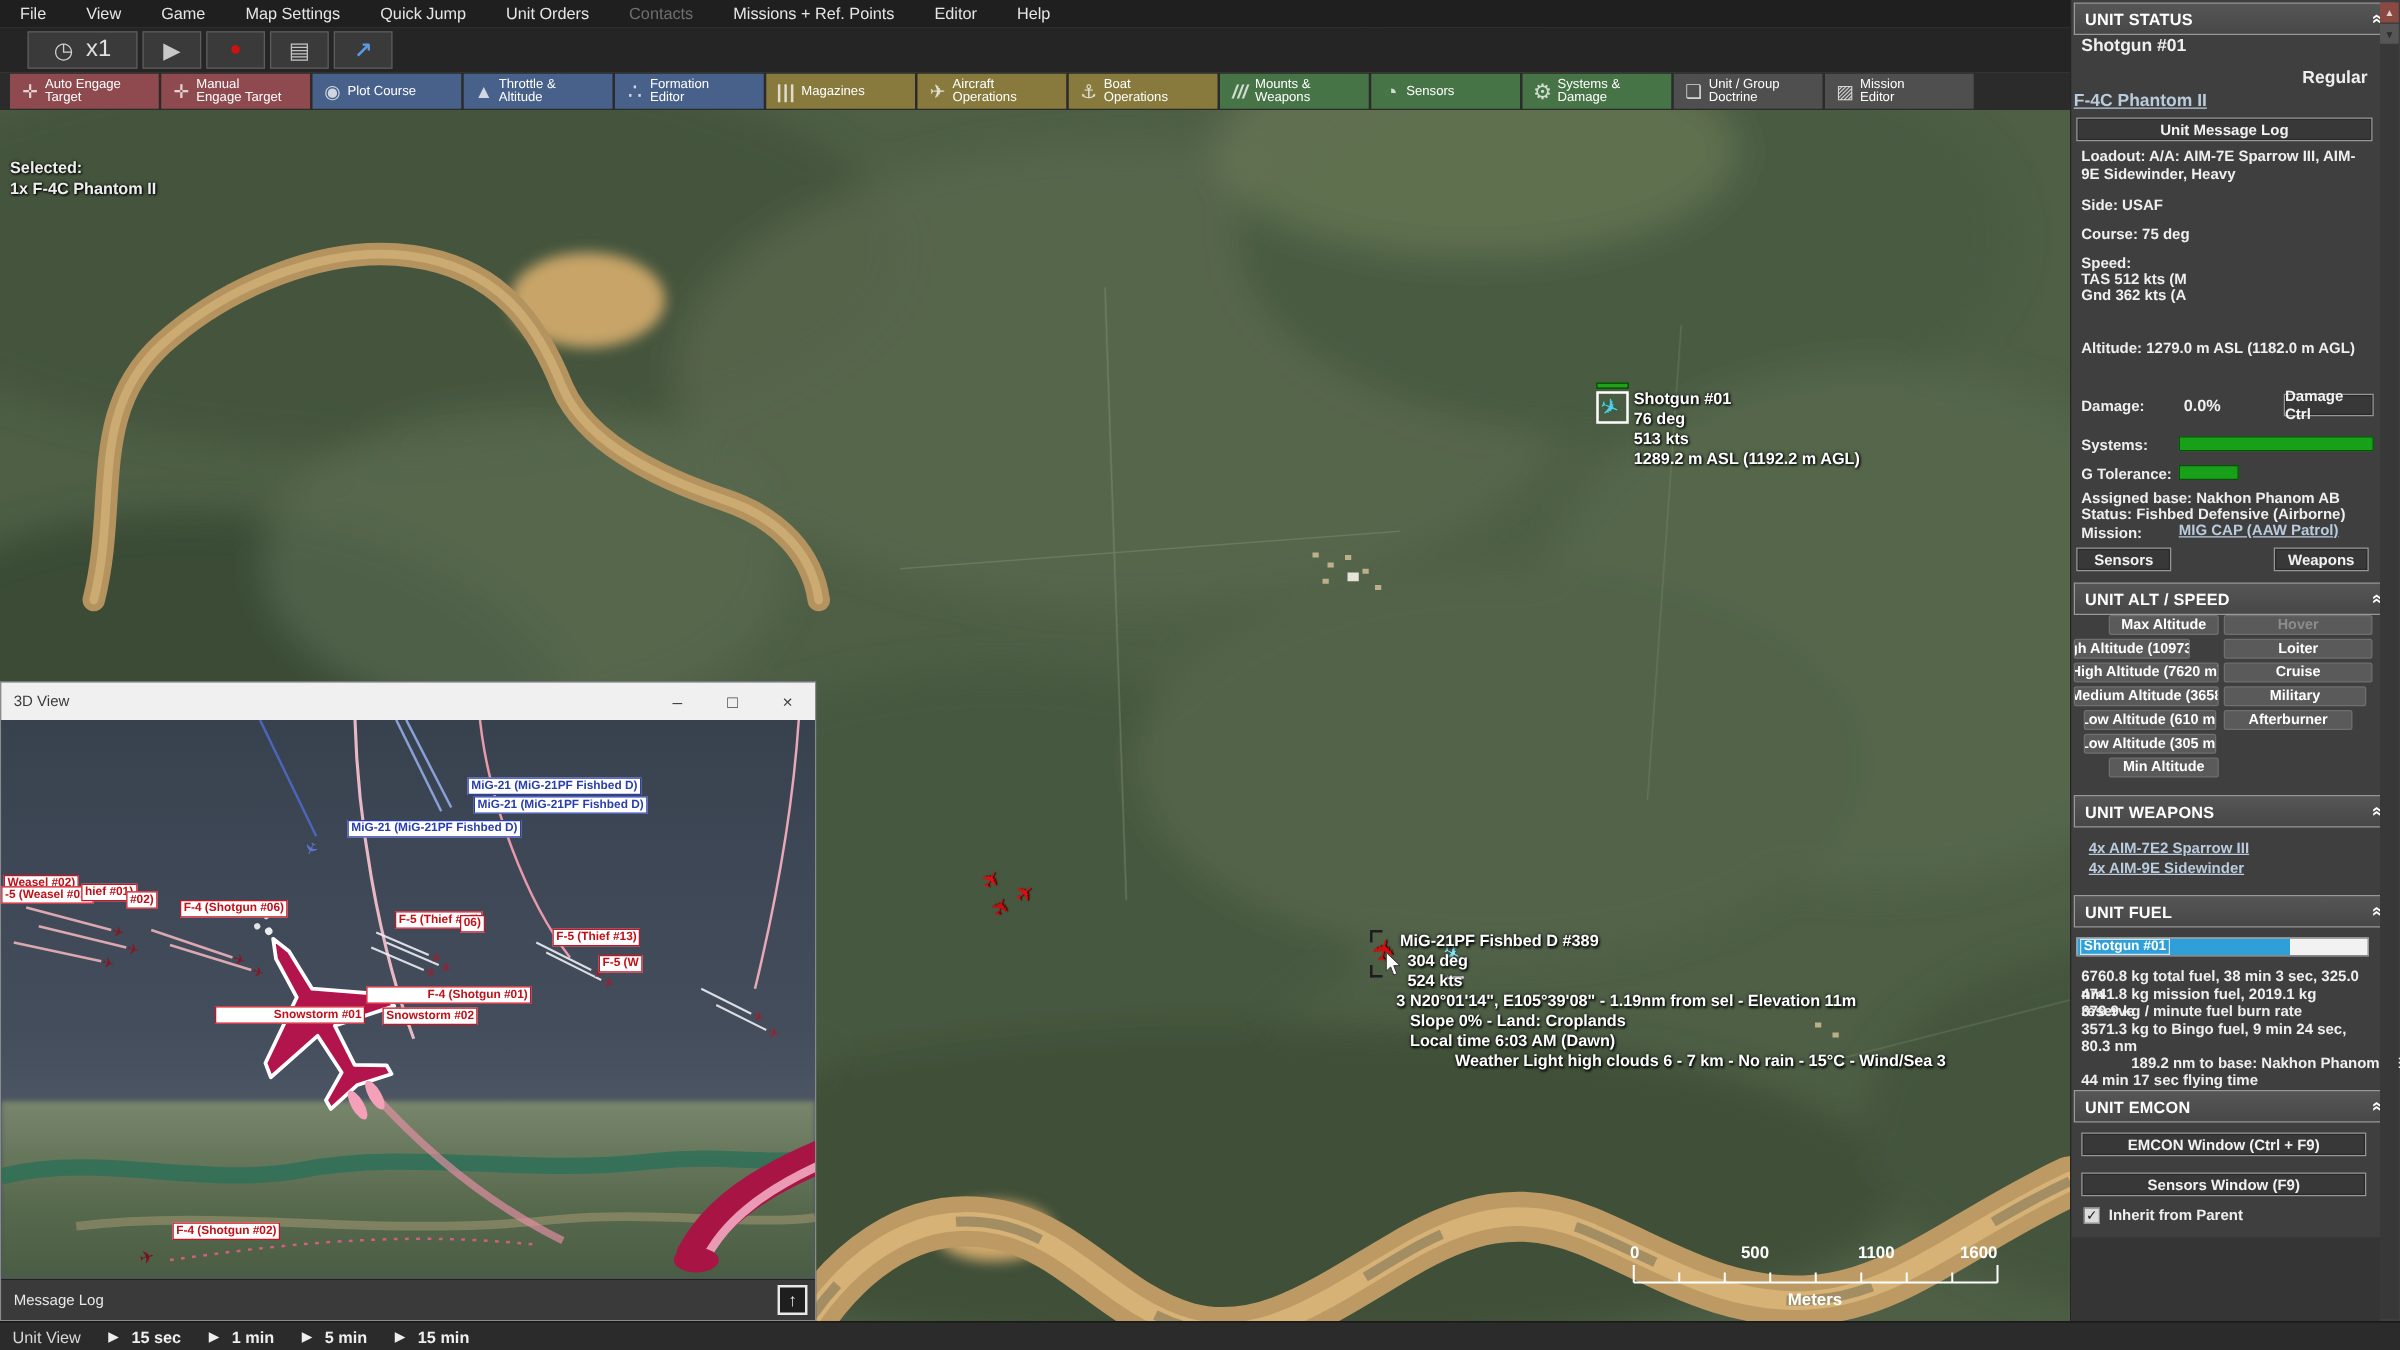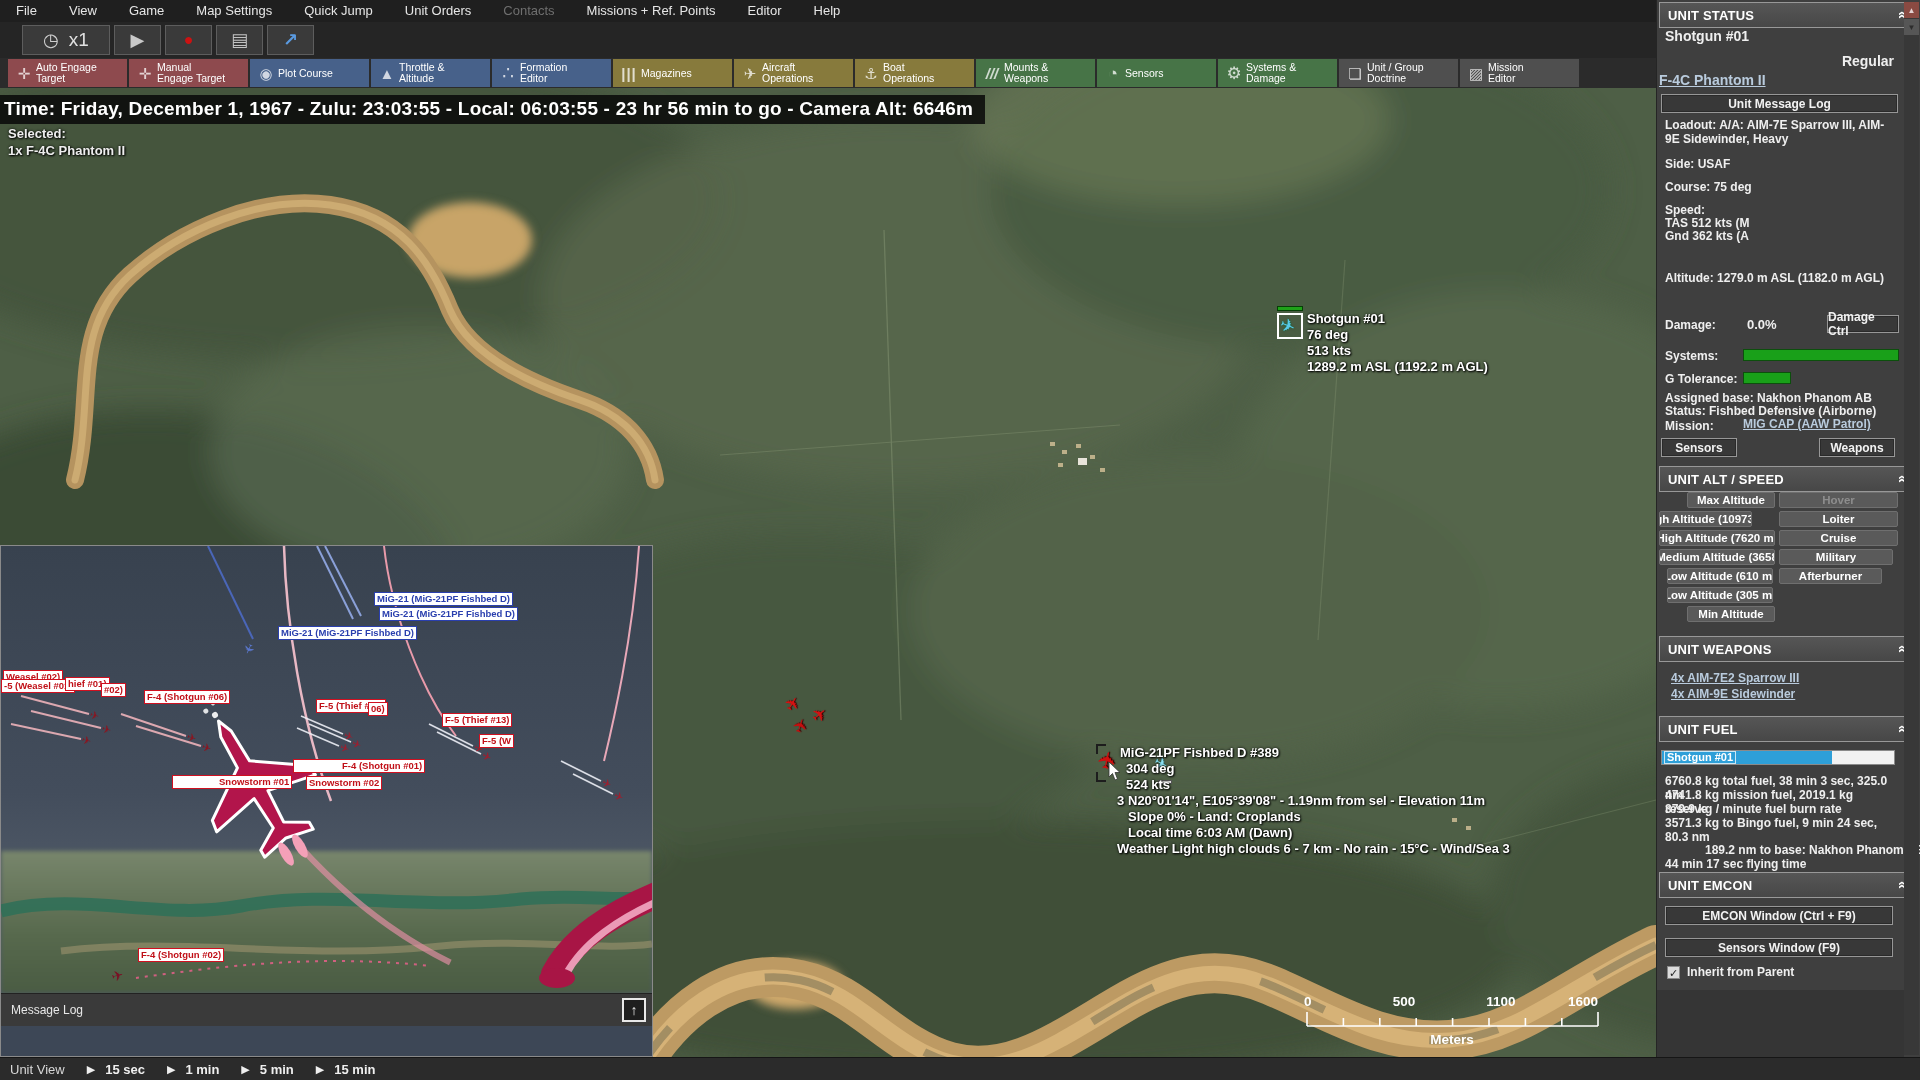--- a/index.html
+++ b/index.html
@@ -170,21 +170,21 @@
   </svg>
   <span class="plane" style="left:1154px;top:756px;font-size:16px;color:#8ae0f2;transform:rotate(28deg);text-shadow:0 0 2px #044;">✈</span>
   <div class="abs" style="left:1158px;top:780px;width:14px;height:4px;background:#e8e8e8;border:1px solid #555;z-index:6;"></div>
   <div class="mtext mapshadow" style="left:1120px;top:745px;">MiG-21PF Fishbed D #389</div>
   <div class="mtext mapshadow" style="left:1126px;top:761px;">304 deg</div>
   <div class="mtext mapshadow" style="left:1126px;top:777px;">524 kts</div>
   <div class="mtext mapshadow" style="left:1117px;top:793px;">3</div>
   <div class="mtext mapshadow" style="left:1128px;top:793px;font-weight:600;">N20°01'14", E105°39'08" - 1.19nm from sel - Elevation 11m</div>
   <div class="mtext mapshadow" style="left:1128px;top:809px;font-weight:600;">Slope 0%  - Land: Croplands</div>
   <div class="mtext mapshadow" style="left:1128px;top:825px;font-weight:600;">Local time 6:03 AM (Dawn)</div>
-  <div class="mtext mapshadow" style="left:1117px;top:841px;font-weight:600;">Weather Light high clouds 6 - 7 km - No rain - 15°C - Wind/Sea 3</div>
+  <div class="mtext mapshadow" style="left:1164px;top:841px;font-weight:600;">Weather Light high clouds 6 - 7 km - No rain - 15°C - Wind/Sea 3</div>
 
   <svg class="abs" style="left:1300px;top:992px;z-index:6;" width="310" height="58" viewBox="0 0 310 58">
     <g fill="#fff" font-size="13.5" font-weight="700" font-family="Liberation Sans, DejaVu Sans, sans-serif">
       <text x="4" y="14">0</text>
       <text x="104" y="14" text-anchor="middle">500</text>
       <text x="201" y="14" text-anchor="middle">1100</text>
       <text x="298" y="14" text-anchor="end">1600</text>
       <text x="152" y="52" text-anchor="middle">Meters</text>
     </g>
     <g stroke="#fff" stroke-width="1.6">
@@ -320,25 +320,30 @@
     </div>
     <div class="tbtn c-gray">
       <span class="ticon">▨</span>
       <span class="tlabel">
           <div>Mission</div>
           <div>Editor</div>
         </span>
     </div>
   </div>
 
-  <div id="timebar">Time: Friday, December 1, 1967 - Zulu: 23:03:55 - Local: 06:03:55 - 23 hr 56 min to go -  Camera Alt: 6646m</div>
   <div id="selected-label" class="mapshadow">Selected:</div>
   <div id="selected-value" class="mapshadow">1x F-4C Phantom II</div>
 
   <div id="w3d">
+    <div id="w3d-title">
+      <span class="t">3D View</span>
+      <span class="winbtn">–</span>
+      <span class="winbtn">□</span>
+      <span class="winbtn">×</span>
+    </div>
     <div id="w3d-content">
       <div id="w3d-terrain"></div>
       <svg width="651" height="447" viewBox="0 0 651 447" style="position:absolute;left:0;top:0;">
 
         <g opacity=".85">
           <path d="M 0,365 C 80,345 160,375 240,360 C 330,343 420,365 520,353 C 580,347 620,357 651,350" fill="none" stroke="#2e7058" stroke-width="13"></path>
           <path d="M 60,405 C 180,390 300,415 440,400 C 520,392 600,405 651,398" fill="none" stroke="#b0a078" stroke-width="7" opacity=".55"></path>
         </g>
 
         <path d="M 283,0 C 285,75 300,175 330,255" fill="none" stroke="#e8b8c4" stroke-width="2.5"></path>

